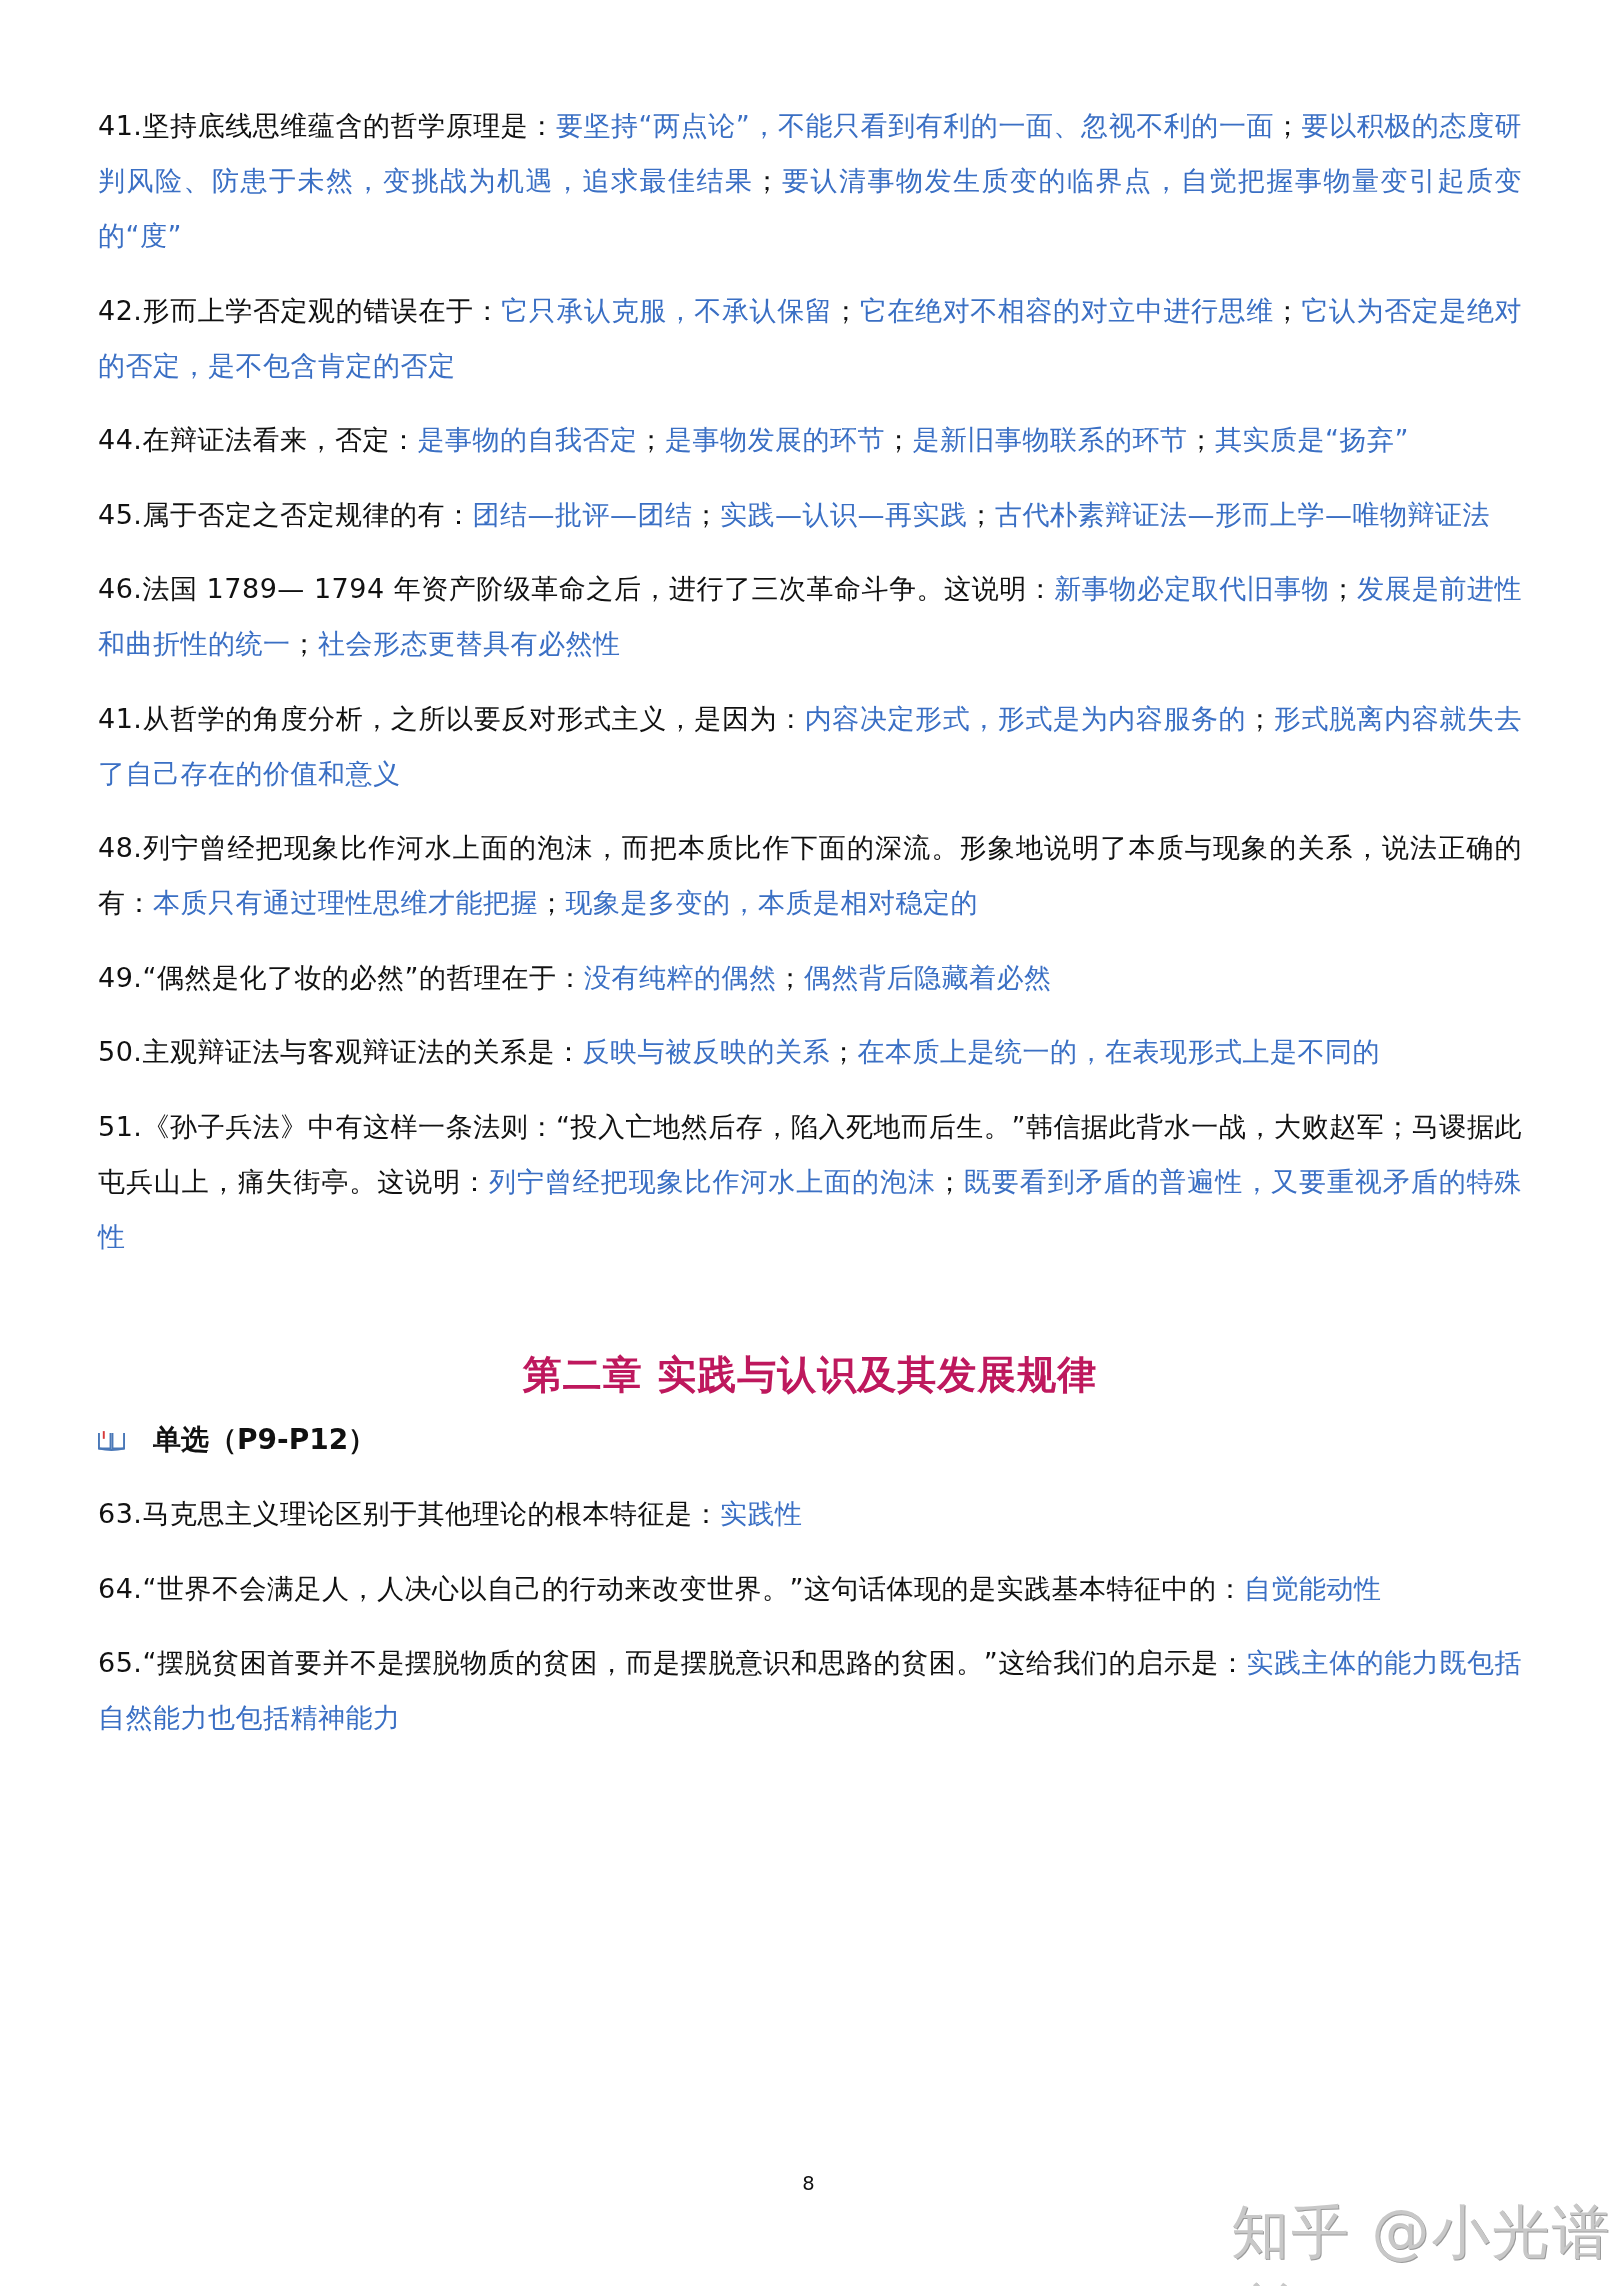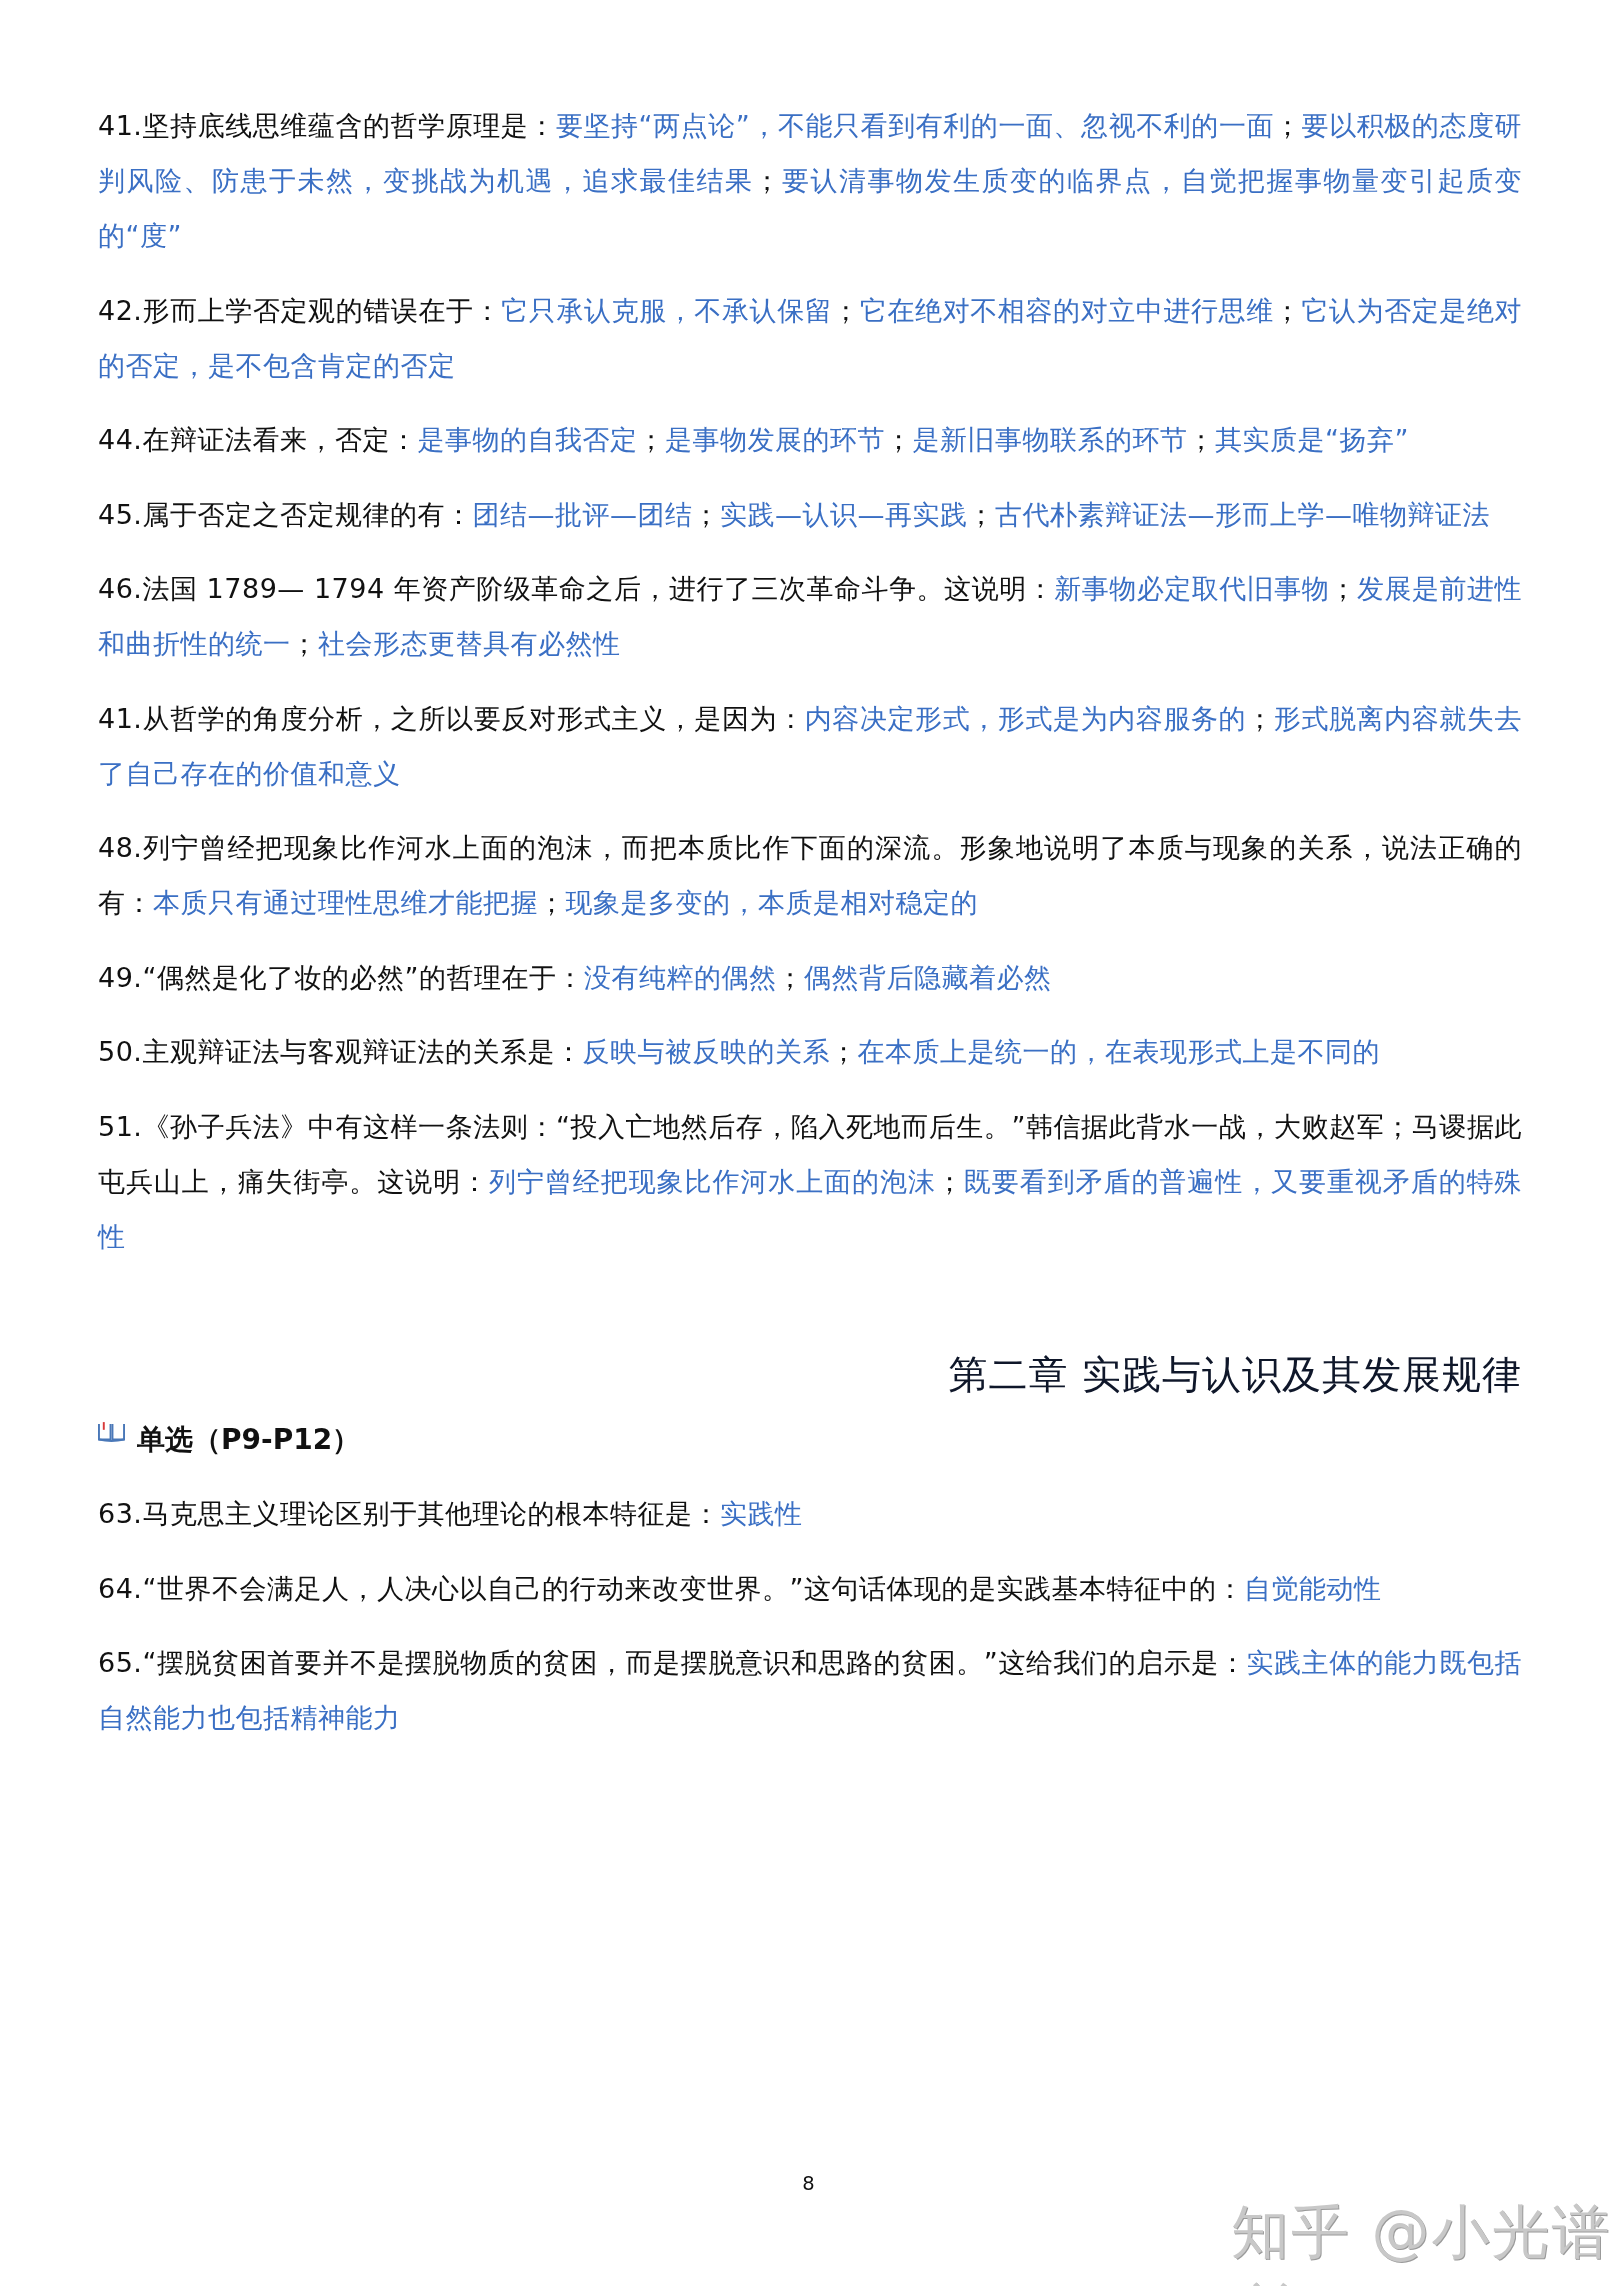--- a/index.html
+++ b/index.html
@@ -25,31 +25,31 @@
     font-size: 27px;
     line-height: 55px;
     margin: 0 0 19.5px 0;
     text-align: justify;
     letter-spacing: 0.5px;
   }
   .item .q { color: #111111; margin-top: 33px; }
   .item .a { color: #3a6fc4; }
   .item .sep { color: #111111; }
   .chapter {
-    text-align: right;
-    color: #0f172a;
-    font-weight: normal;
+    text-align: center;
+    color: #be185d;
+    font-weight: bold;
     font-size: 39px;
     margin: 84px 0 19.5px 0;
     letter-spacing: 1px;
   }
   .section {
     display: flex;
-    align-items: flex-start;
-    gap: 12px;
+    align-items: center;
+    gap: 28px;
     font-size: 28px;
     font-weight: bold;
     margin: 17.6px 0 27px 0;
   }
   .book-icon {
     width: 27px;
     height: 19.5px;
     position: relative;
     display: inline-block;
   }

